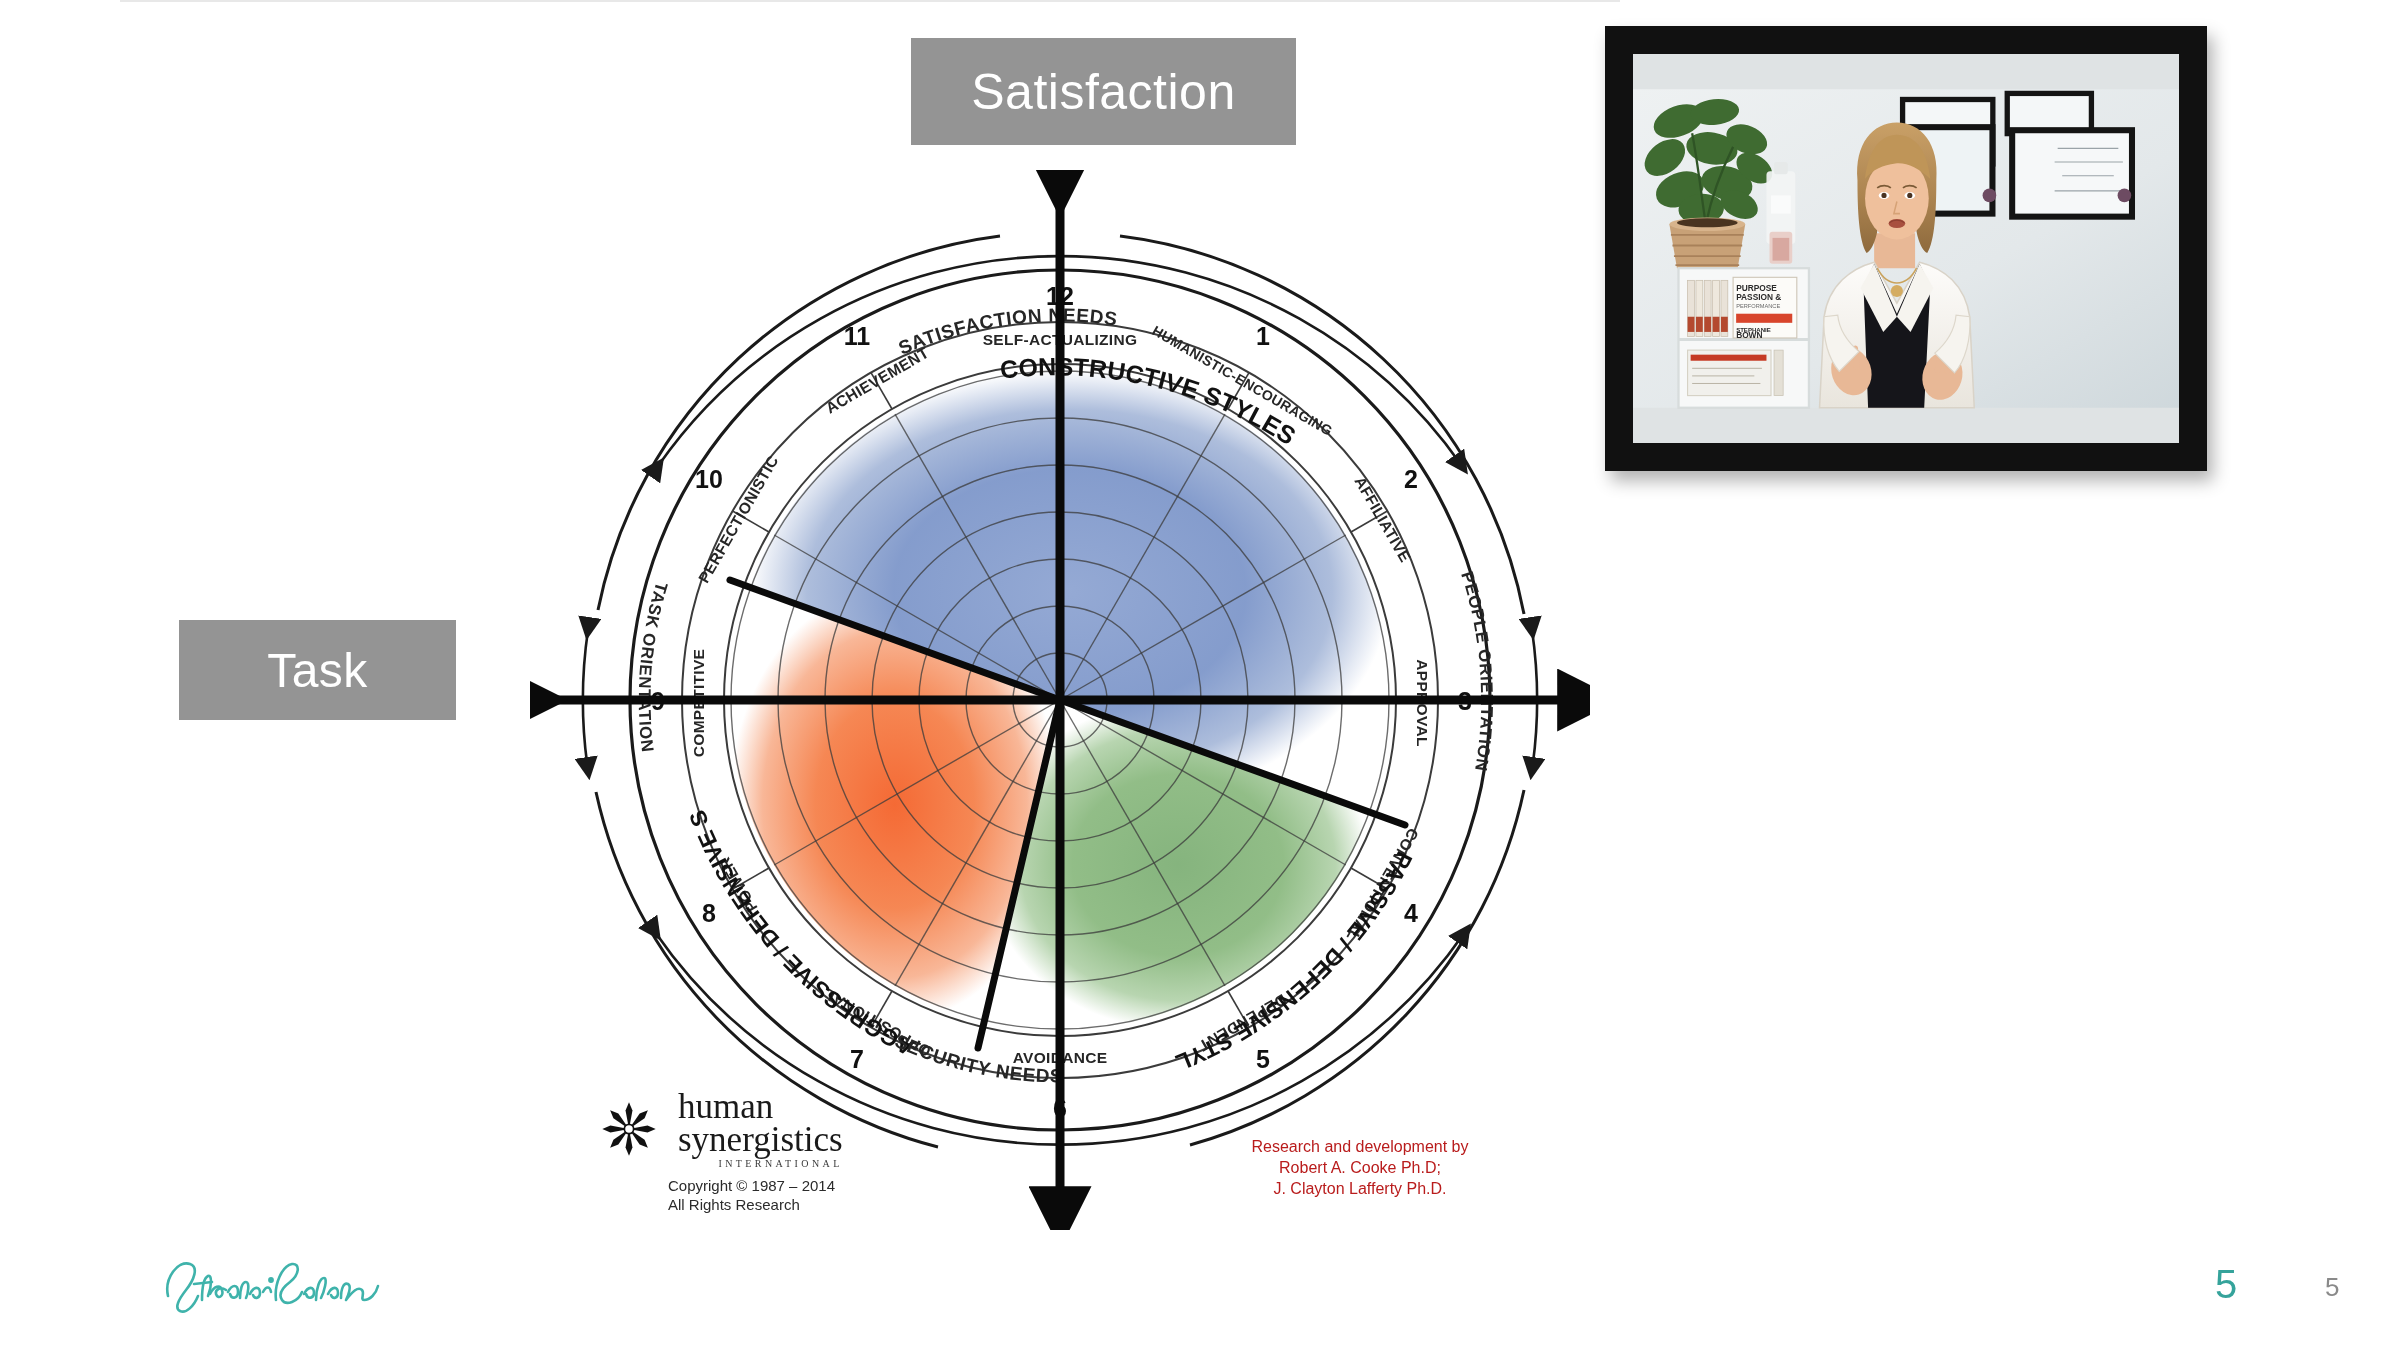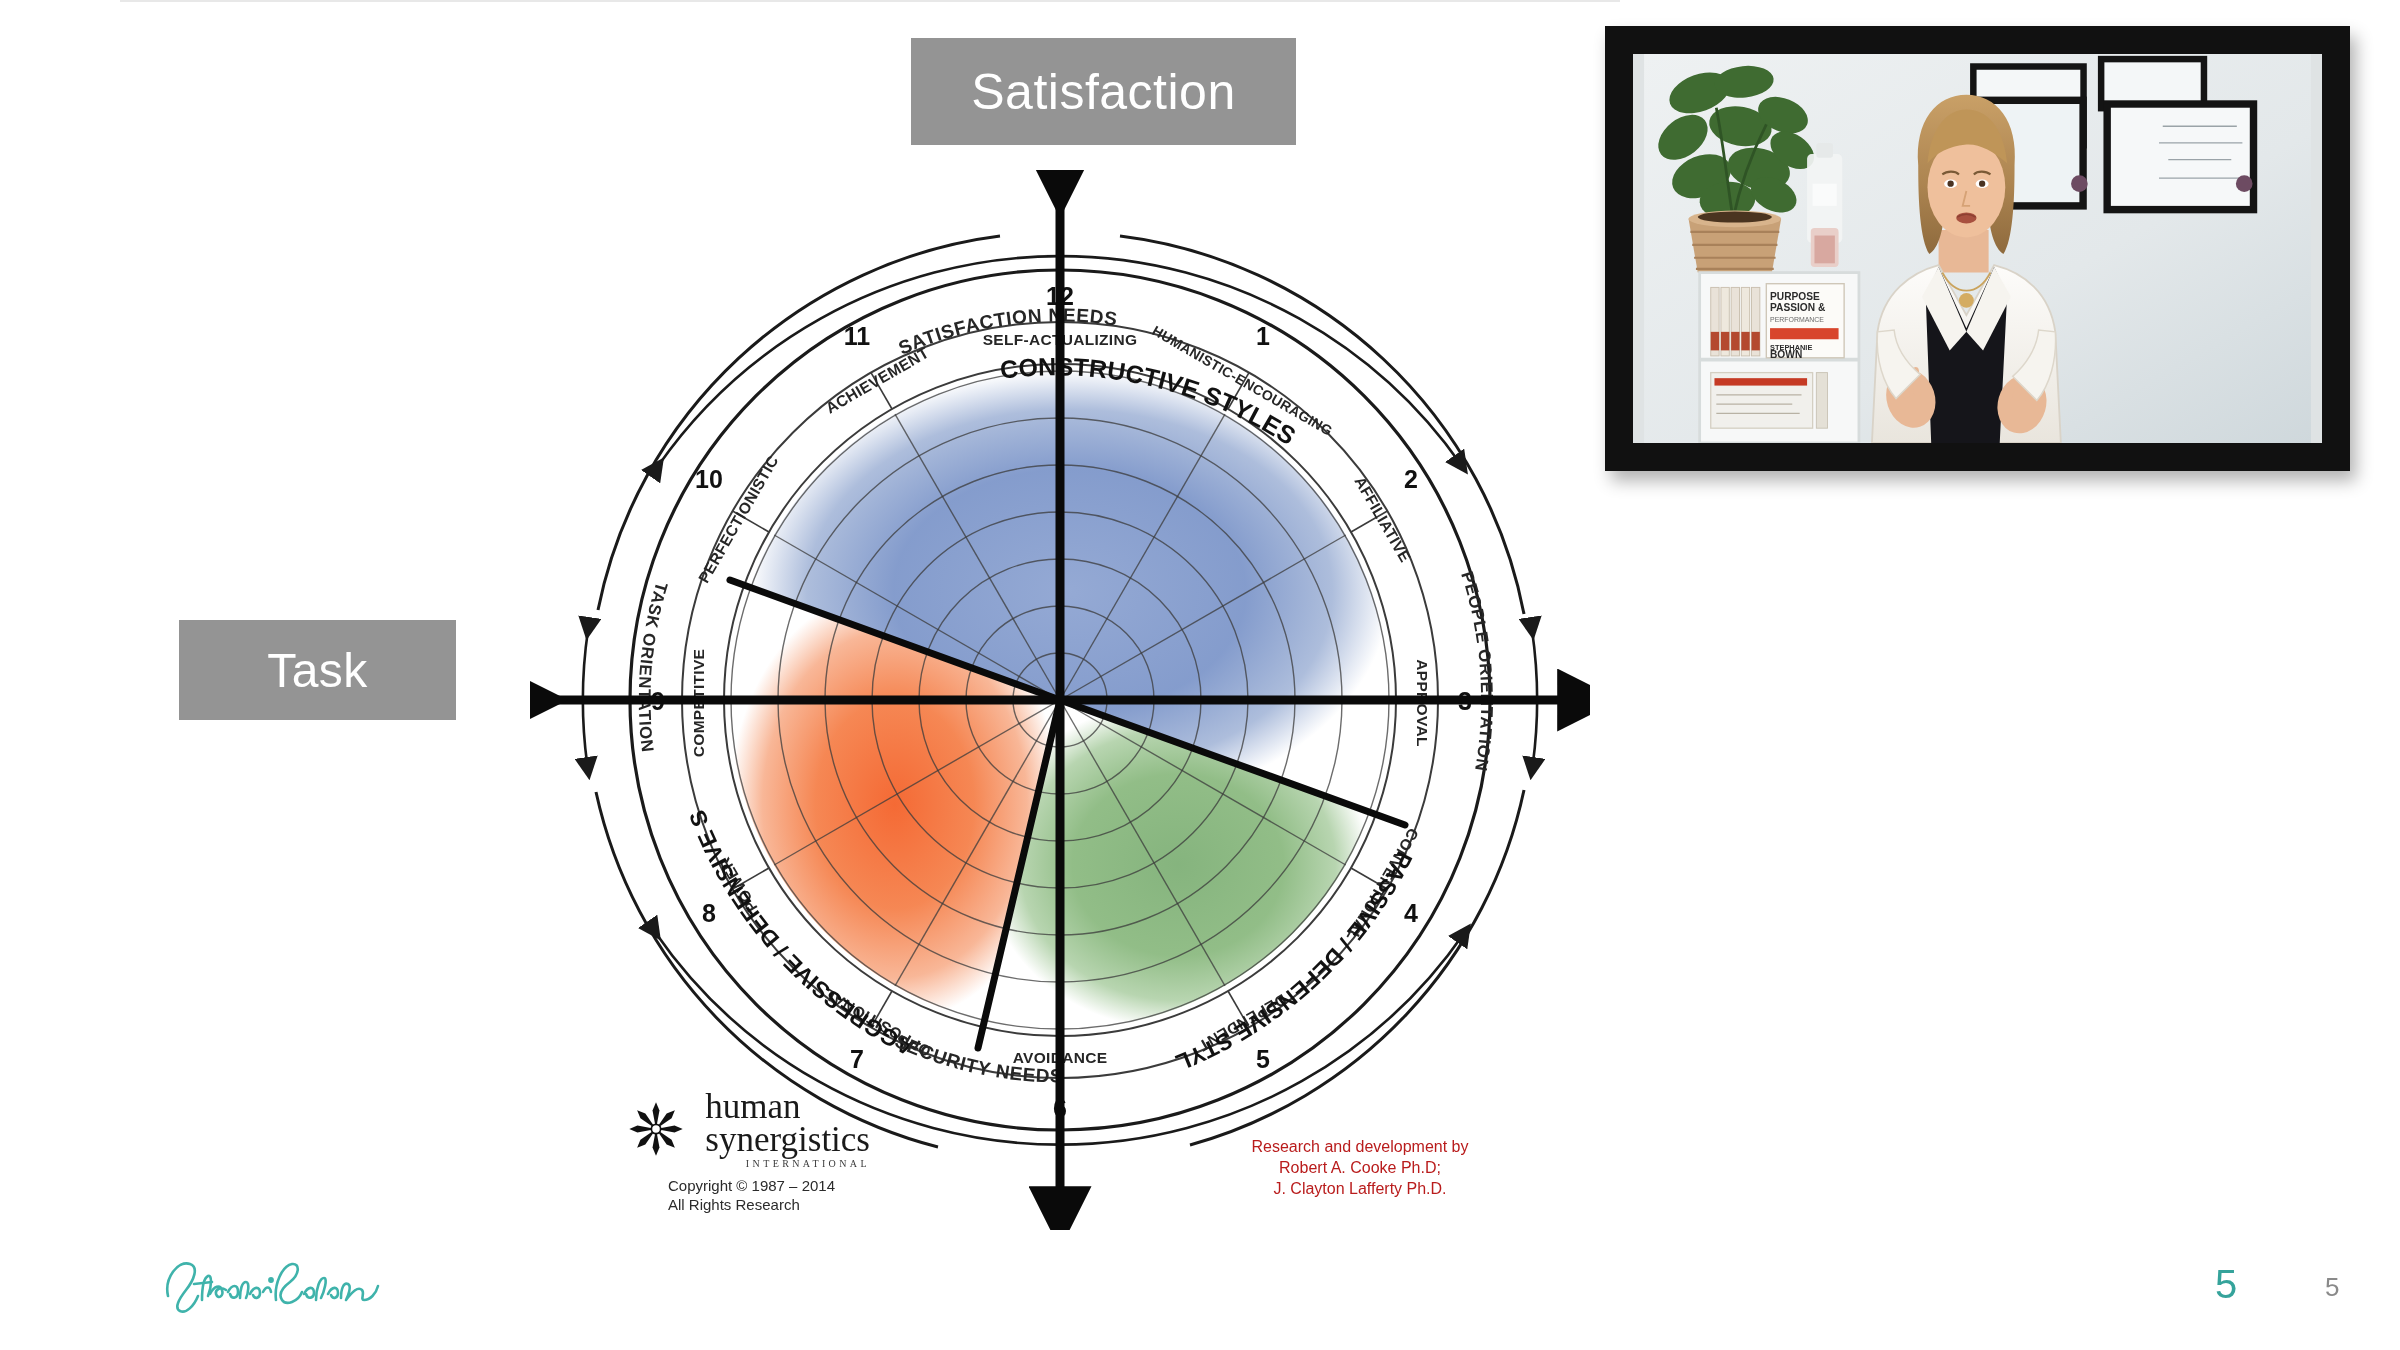--- a/index.html
+++ b/index.html
@@ -42,21 +42,21 @@
     width: 1060px; height: 1060px;
   }
   #circumplex svg { width: 100%; height: 100%; display: block; }
 
   
   #hs-block {
     position: absolute; left: 600px; top: 1090px;
     width: 270px; text-align: center;
     color: #2b2b2b;
   }
-  #hs-logo-row { display: flex; align-items: center; justify-content: flex-end; gap: 20px; }
+  #hs-logo-row { display: flex; align-items: center; justify-content: flex-start; gap: 20px; }
   #hs-star { width: 58px; height: 58px; flex: 0 0 58px; }
   #hs-wordmark { text-align: left; line-height: 0.95; }
   .hs-word { font-family: "Liberation Serif", serif; font-size: 35px; color: #1a1a1a; }
   .hs-intl {
     font-family: "Liberation Serif", serif;
     font-size: 10px; letter-spacing: 3.4px; color: #3a3a3a;
     text-align: right; margin-top: 2px;
   }
   .hs-copy { font-size: 15px; line-height: 1.25; color: #2b2b2b; margin-top: 9px; text-align: left; padding-left: 68px;}
 
@@ -83,21 +83,21 @@
     font-size: 40px; color: #35a39b; font-weight: 400;
   }
   #page-num-plain {
     position: absolute; left: 2325px; top: 1272px;
     font-size: 26px; color: #8a8a8a;
   }
 
   
   #video {
     position: absolute; left: 1605px; top: 26px;
-    width: 745px; height: 445px;
+    width: 602px; height: 445px;
     background: #111111;
     padding: 28px;
     box-shadow: 6px 10px 16px rgba(0,0,0,0.30);
   }
   #video-inner {
     position: relative; width: 100%; height: 100%; overflow: hidden;
     background: #dfe3e4;
   }
   #video-inner svg { width: 100%; height: 100%; display: block; }
 </style>

